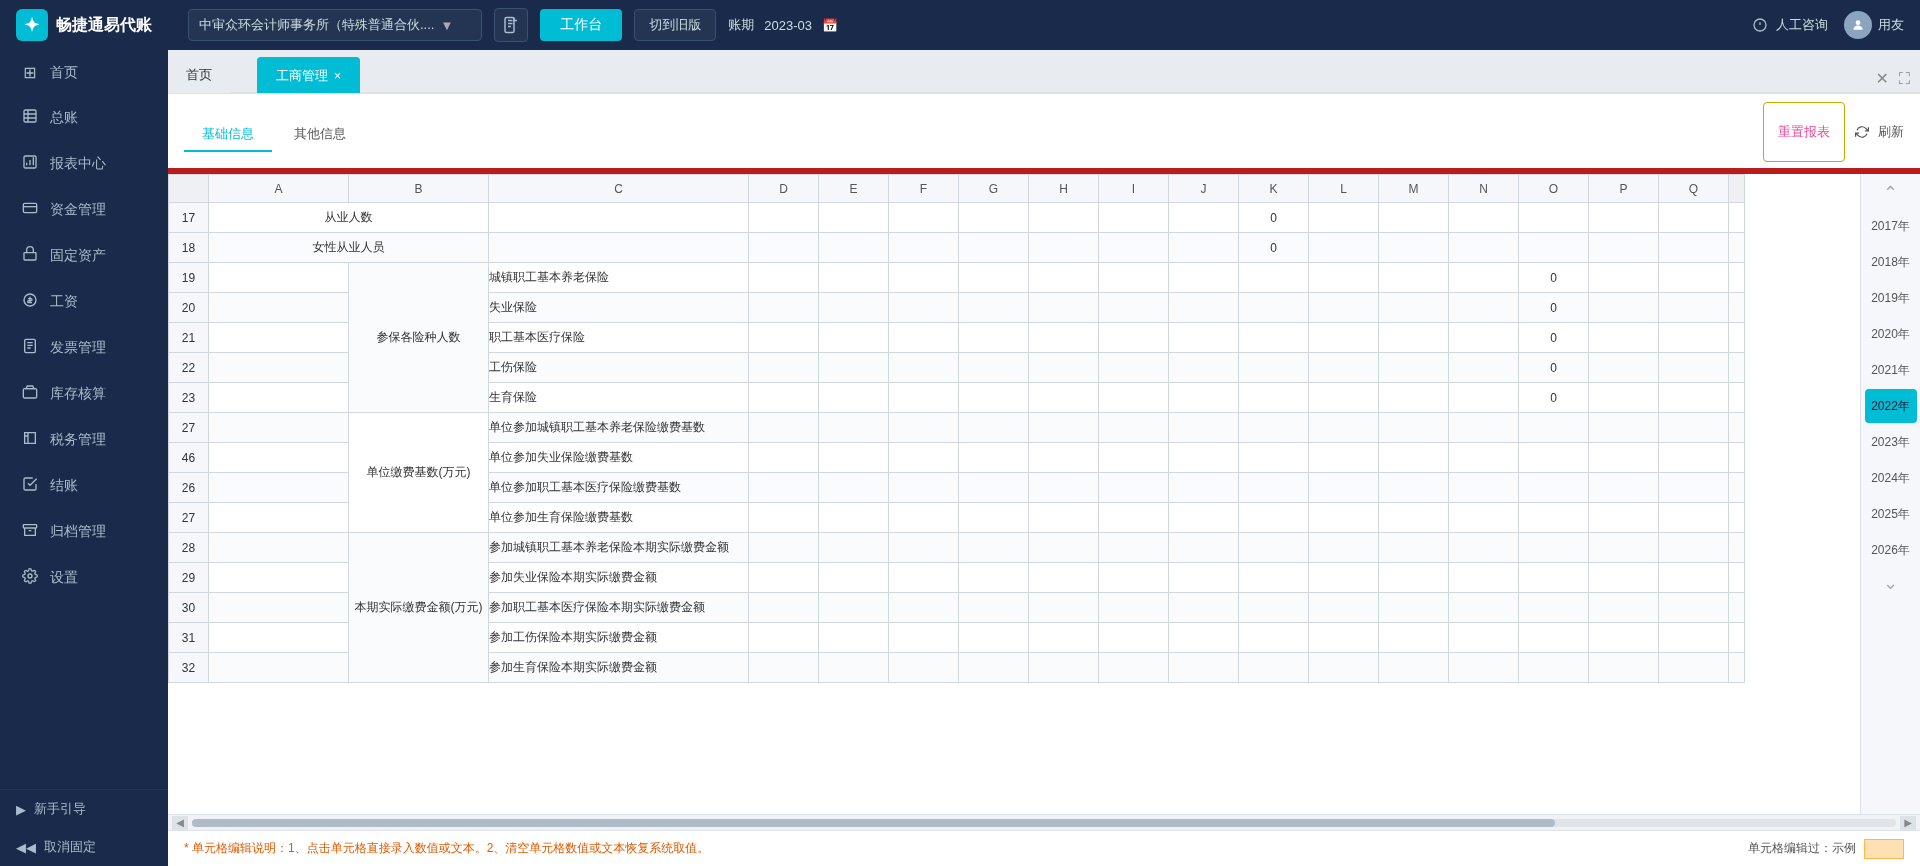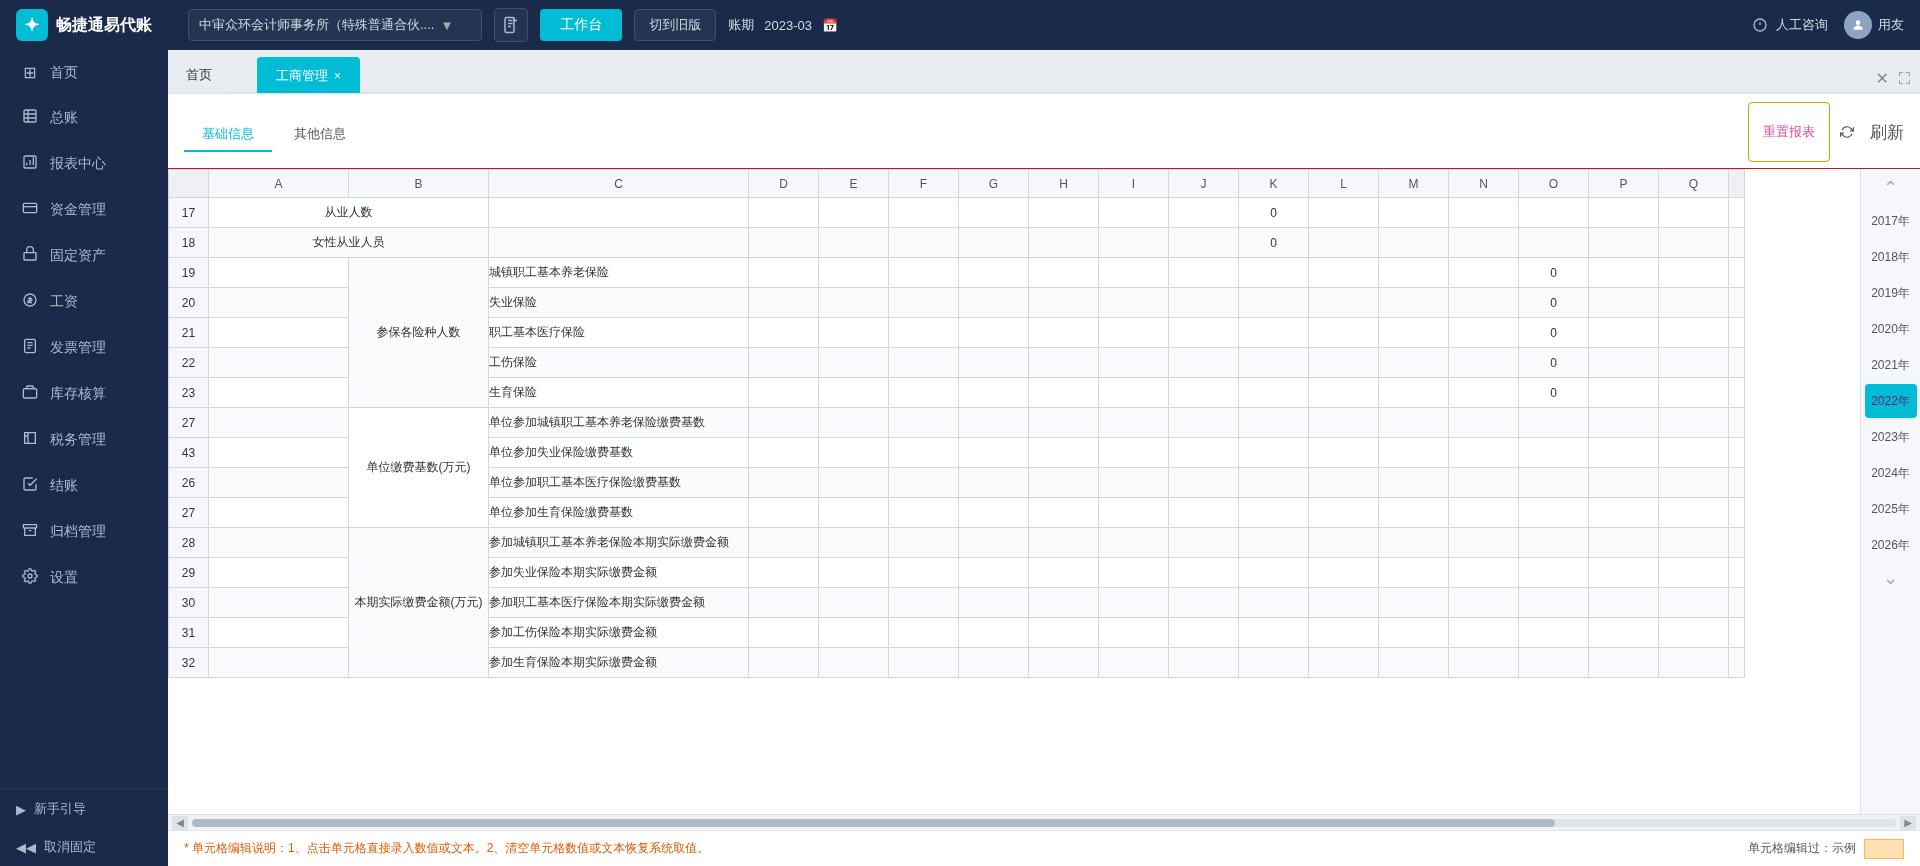--- a/index.html
+++ b/index.html
@@ -126,21 +126,21 @@
       flex: 1;
       background: #fff;
       display: flex; flex-direction: column;
       overflow: hidden;
       margin: 0;
     }
 
     
     .sub-tab-bar {
       display: flex; align-items: center;
-      border-bottom: 1px solid #b91c1c;
+      border-bottom: 6px solid #b91c1c;
       padding: 8px 16px 0 16px;
       background: #fff;
       flex-shrink: 0;
     }
     .sub-tab {
       padding: 7px 18px;
       font-size: 13px;
       cursor: pointer;
       color: #555;
       border-bottom: 2px solid transparent;
@@ -155,22 +155,22 @@
       display: flex; align-items: center; gap: 10px;
       padding-bottom: 6px;
     }
     .reset-btn {
       border: 1px solid #c8a800; border-radius: 4px;
       color: #ec4899; background: #fff;
       padding: 20px 14px; font-size: 13px; cursor: pointer;
     }
     .refresh-btn {
       border: none; background: none;
-      color: #555; font-size: 17px; cursor: pointer;
-      display: flex; align-items: center; gap: 16px;
+      color: #555; font-size: 13px; cursor: pointer;
+      display: flex; align-items: center; gap: 9px;
     }
 
     
     .sheet-wrapper {
       flex: 1;
       display: flex;
       overflow: hidden;
       position: relative;
     }
     .sheet-scroll-area {
@@ -242,21 +242,21 @@
     .year-item {
       width: 52px;
       height: 34px;
       display: flex; align-items: center; justify-content: center;
       font-size: 12px;
       color: #555;
       cursor: pointer;
       border-radius: 4px;
       margin: 1px 0;
     }
-    .year-item.active { background: #00bcd4; color: #701a75; border-radius: 4px; }
+    .year-item.active { background: #00bcd4; color: #0f172a; border-radius: 4px; }
     .year-scroll-up, .year-scroll-down {
       color: #aaa; font-size: 18px; cursor: pointer; padding: 4px;
     }
 
     
     .h-scroll-bar {
       height: 16px;
       background: #f0f2f5;
       border-top: 1px solid #dde2e8;
       display: flex; align-items: center;
@@ -691,21 +691,21 @@
               <td class="cell"></td>
               <td class="cell"></td>
               <td class="cell"></td>
               <td class="cell"></td>
               <td class="cell"></td>
               <td class="cell"></td>
               <td class="cell"></td>
               <td class="cell"></td>
             </tr>
             <tr class="row-odd">
-              <td class="row-num cell">43</td>
+              <td class="row-num cell">46</td>
               <td class="cell"></td>
               <td class="cell">单位参加失业保险缴费基数</td>
               <td class="cell"></td>
               <td class="cell"></td>
               <td class="cell"></td>
               <td class="cell"></td>
               <td class="cell"></td>
               <td class="cell"></td>
               <td class="cell"></td>
               <td class="cell"></td>

